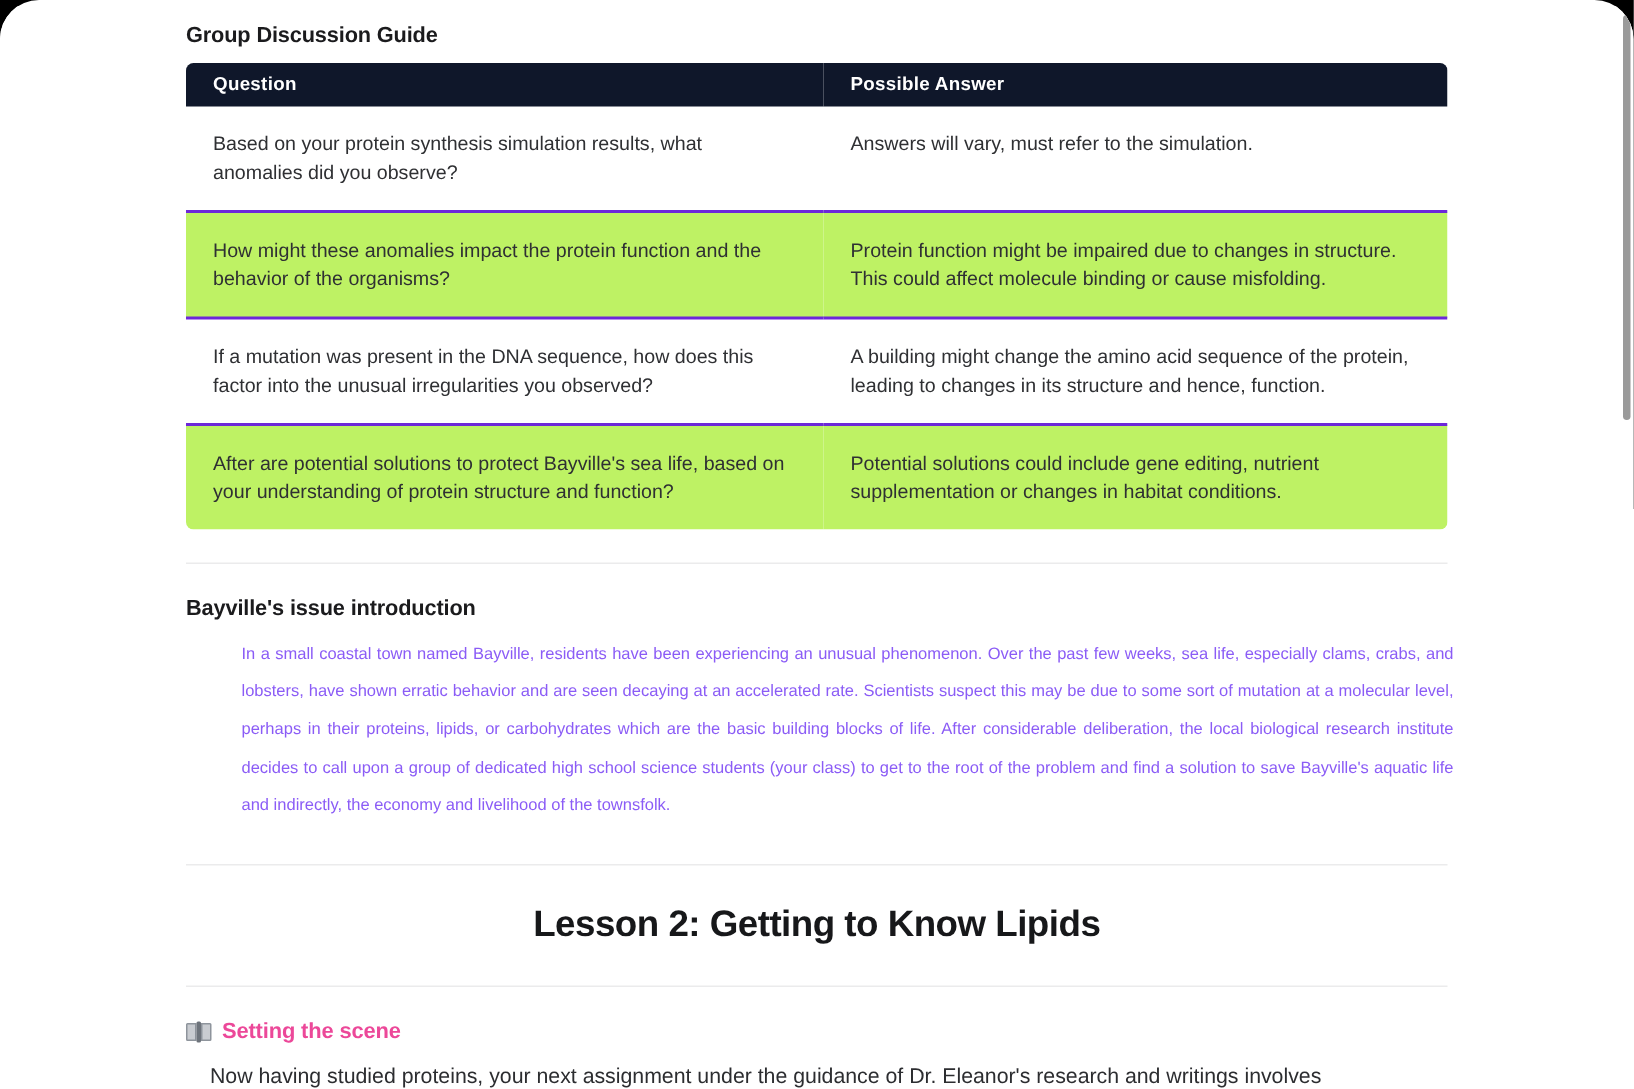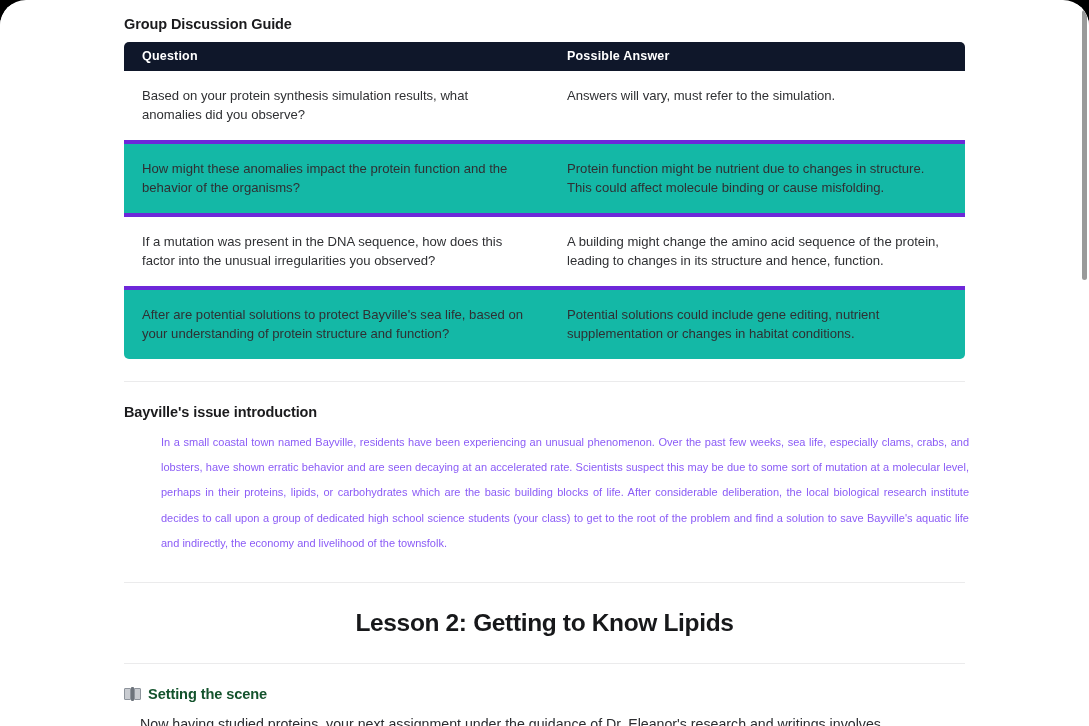--- a/index.html
+++ b/index.html
@@ -91,24 +91,24 @@
   }
   .guide-table thead th.col-q { width: 425px; }
   .guide-table thead th.col-a { width: 416px; }
 
   .guide-table tbody td {
     padding: 15px 20px 16px 18px;
     vertical-align: top;
     color: #2f3033;
     font-size: 13.1px;
     line-height: 19px;
-    border-bottom: 4px solid #6d28d9;
+    border-bottom: 2px solid #6d28d9;
   }
   .guide-table tbody tr.alt td {
-    background: #14b8a6;
+    background: #bef264;
   }
   .guide-table tbody tr:last-child td { border-bottom: none; }
 
   
   .divider {
     width: 841px;
     height: 1px;
     background: #ebebec;
     margin: 22px 124px 0 124px;
   }
@@ -144,21 +144,21 @@
   }
 
   
   .h-scene {
     display: flex;
     align-items: center;
     gap: 7px;
     margin: 22px 124px 10px 124px;
     font-size: 14.6px;
     font-weight: bold;
-    color: #14532d;
+    color: #ec4899;
     letter-spacing: -0.1px;
   }
   .book-icon {
     display: inline-block;
     width: 17px;
     height: 14px;
     position: relative;
     flex: 0 0 auto;
   }
   .book-icon .pg {
@@ -204,21 +204,21 @@
               <th class="col-a">Possible Answer</th>
             </tr>
           </thead>
           <tbody>
             <tr>
               <td>Based on your protein synthesis simulation results, what anomalies did you observe?</td>
               <td>Answers will vary, must refer to the simulation.</td>
             </tr>
             <tr class="alt">
               <td>How might these anomalies impact the protein function and the behavior of the organisms?</td>
-              <td>Protein function might be nutrient due to changes in structure. This could affect molecule binding or cause misfolding.</td>
+              <td>Protein function might be impaired due to changes in structure. This could affect molecule binding or cause misfolding.</td>
             </tr>
             <tr>
               <td>If a mutation was present in the DNA sequence, how does this factor into the unusual irregularities you observed?</td>
               <td>A building might change the amino acid sequence of the protein, leading to changes in its structure and hence, function.</td>
             </tr>
             <tr class="alt">
               <td>After are potential solutions to protect Bayville's sea life, based on your understanding of protein structure and function?</td>
               <td>Potential solutions could include gene editing, nutrient supplementation or changes in habitat conditions.</td>
             </tr>
           </tbody>

